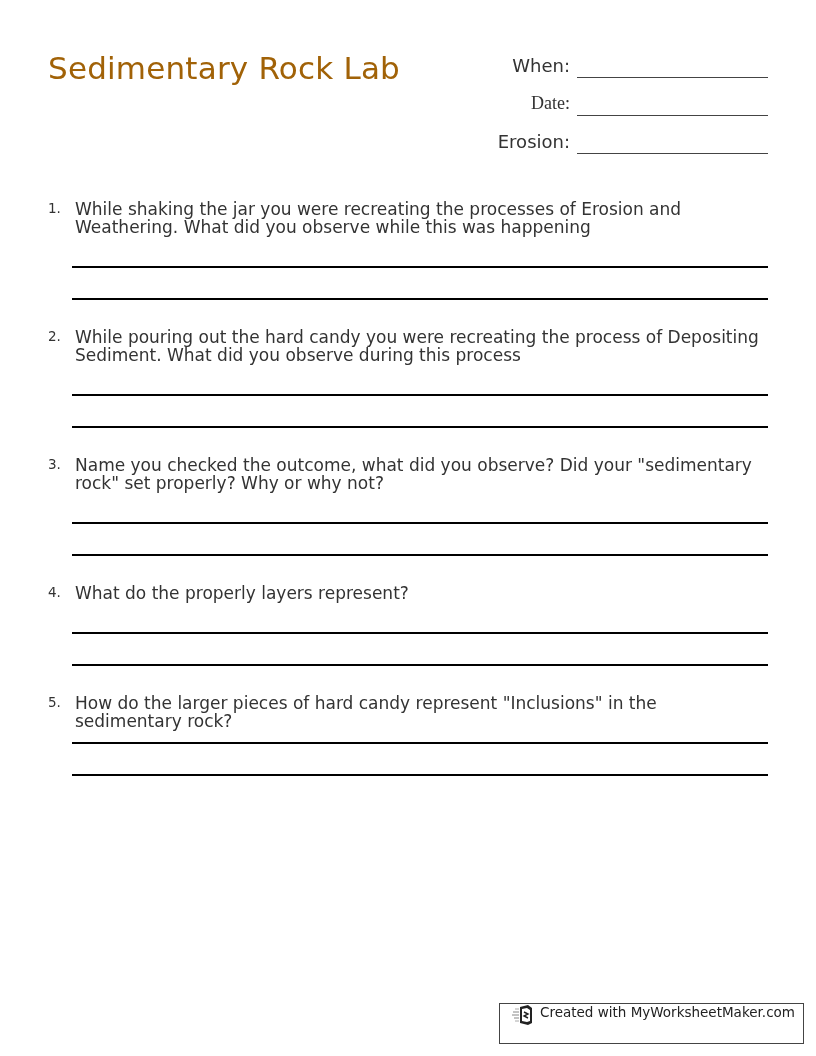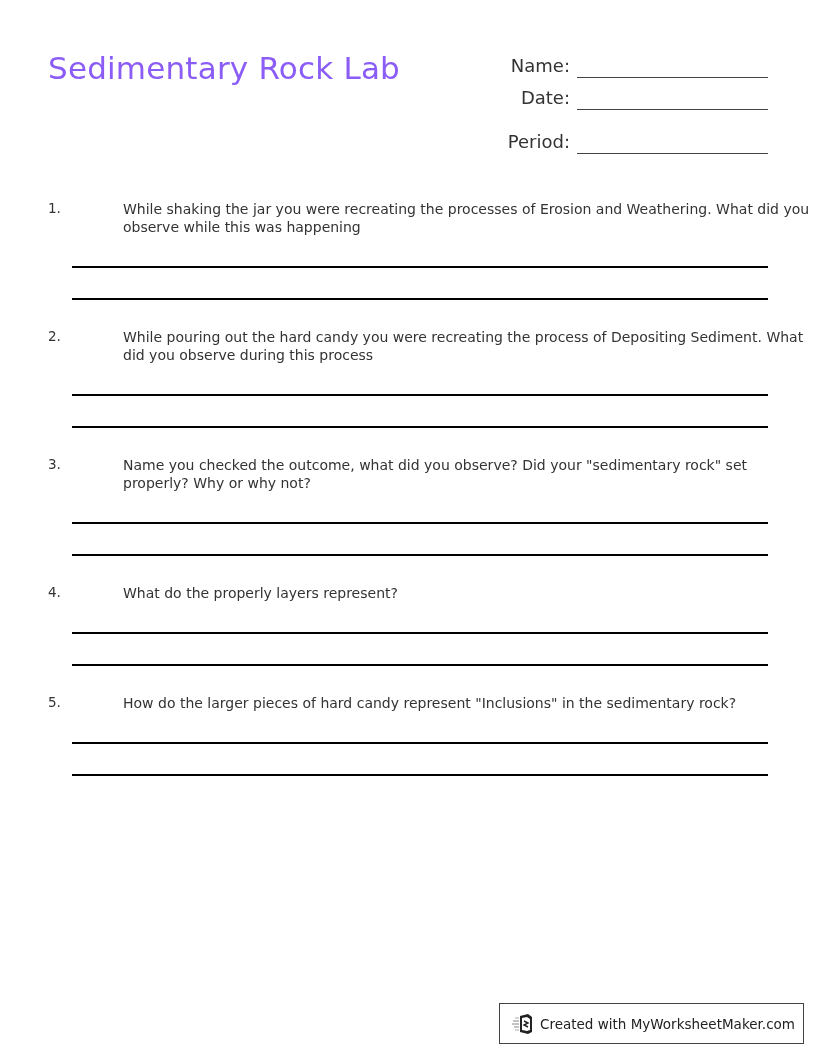--- a/index.html
+++ b/index.html
@@ -1,49 +1,49 @@
 <!DOCTYPE html>
 <html><head>
   <meta charset="utf-8">
   <style>
     html, body { margin: 0; padding: 0; background: #ffffff; }
     body { width: 816px; height: 1056px; position: relative; overflow: hidden;
            font-family: "DejaVu Sans", sans-serif; color: #222; }
     .title { position: absolute; left: 48px; top: 48px; font-size: 31px; font-weight: normal;
-             color: #8b5cf6; letter-spacing: 0.2px; margin: 0; line-height: 40px; }
+             color: #a16207; letter-spacing: 0.2px; margin: 0; line-height: 40px; }
     .field { position: absolute; left: 480px; width: 288px; height: 30px; }
     .field .lbl { position: absolute; right: 198px; bottom: 2px; font-size: 18px; color: #333;
                   white-space: nowrap; }
     .field .line { position: absolute; left: 97px; right: 0; bottom: 0; height: 0;
                    border-bottom: 1.5px solid #444; }
     .q { position: absolute; left: 48px; width: 720px; }
     .q .num { position: absolute; left: 0; top: 0; font-size: 13.5px; color: #333; }
-    .q .text { position: absolute; left: 27px; top: 0; width: 693px; font-size: 14px;
-               line-height: 18px; color: #333; margin-left: 48px; }
+    .q .text { position: absolute; left: 27px; top: 0; width: 693px; font-size: 17px;
+               line-height: 18px; color: #333; }
     .ans { position: absolute; left: 72px; width: 696px; height: 0; border-top: 2px solid #000; }
     .footer { position: absolute; left: 499px; top: 1003px; width: 305px; height: 41px;
-              border: 1.5px solid #444; box-sizing: border-box; display: flex; align-items: center; }
+              border: 1.5px solid #444; box-sizing: border-box; display: flex; }
     .footer .logo { margin-left: 12px; width: 22px; height: 22px; }
     .footer .ftext { margin-left: 6px; font-size: 13.5px; color: #222; white-space: nowrap; }
   </style>
 </head>
 <body>
 
 <h1 class="title">Sedimentary Rock Lab</h1>
 
 <div class="field" style="top:48px;">
-  <span class="lbl">Name:</span>
+  <span class="lbl">When:</span>
   <div class="line"></div>
 </div>
-<div class="field" style="top:80px;">
+<div class="field" style="top:86px;font-family:Liberation Serif, serif;">
   <span class="lbl">Date:</span>
   <div class="line"></div>
 </div>
 <div class="field" style="top:124px;">
-  <span class="lbl">Period:</span>
+  <span class="lbl">Erosion:</span>
   <div class="line"></div>
 </div>
 
 <div class="q" style="top:200px;">
   <span class="num">1.</span>
   <div class="text">While shaking the jar you were recreating the processes of Erosion and Weathering. What did you observe while this was happening</div>
 </div>
 <div class="ans" style="top:266px;"></div>
 <div class="ans" style="top:298px;"></div>
 

